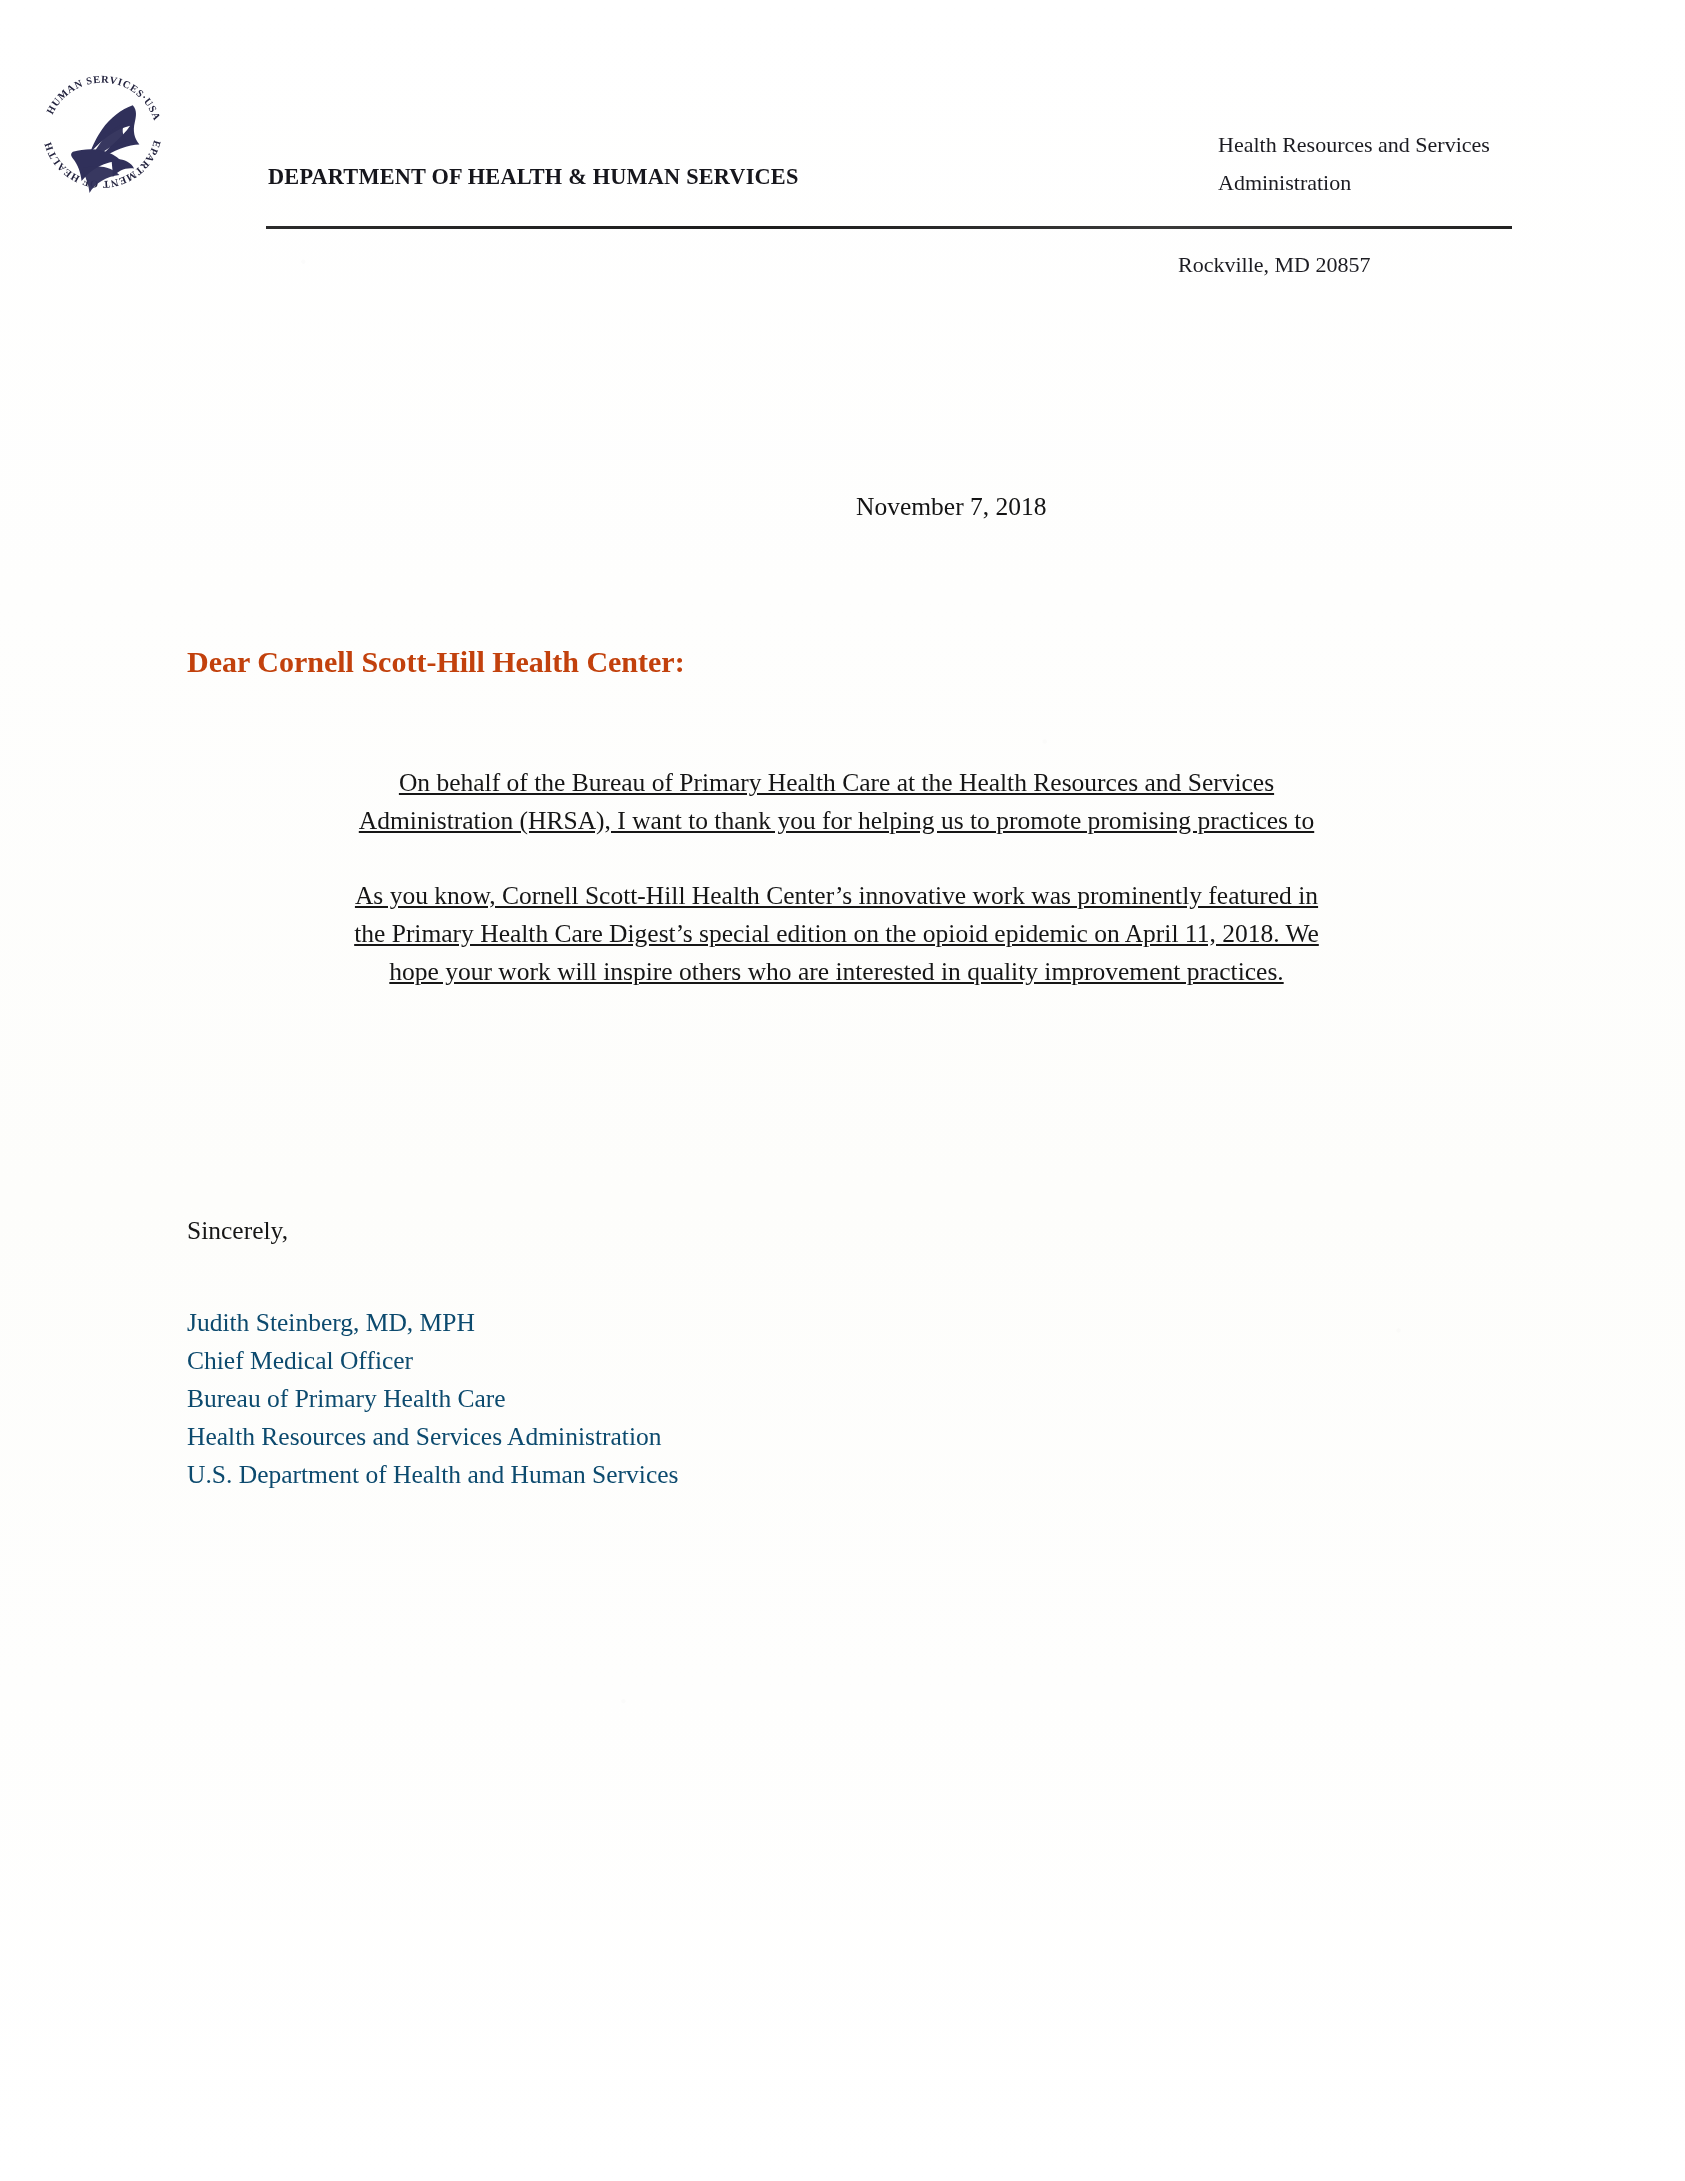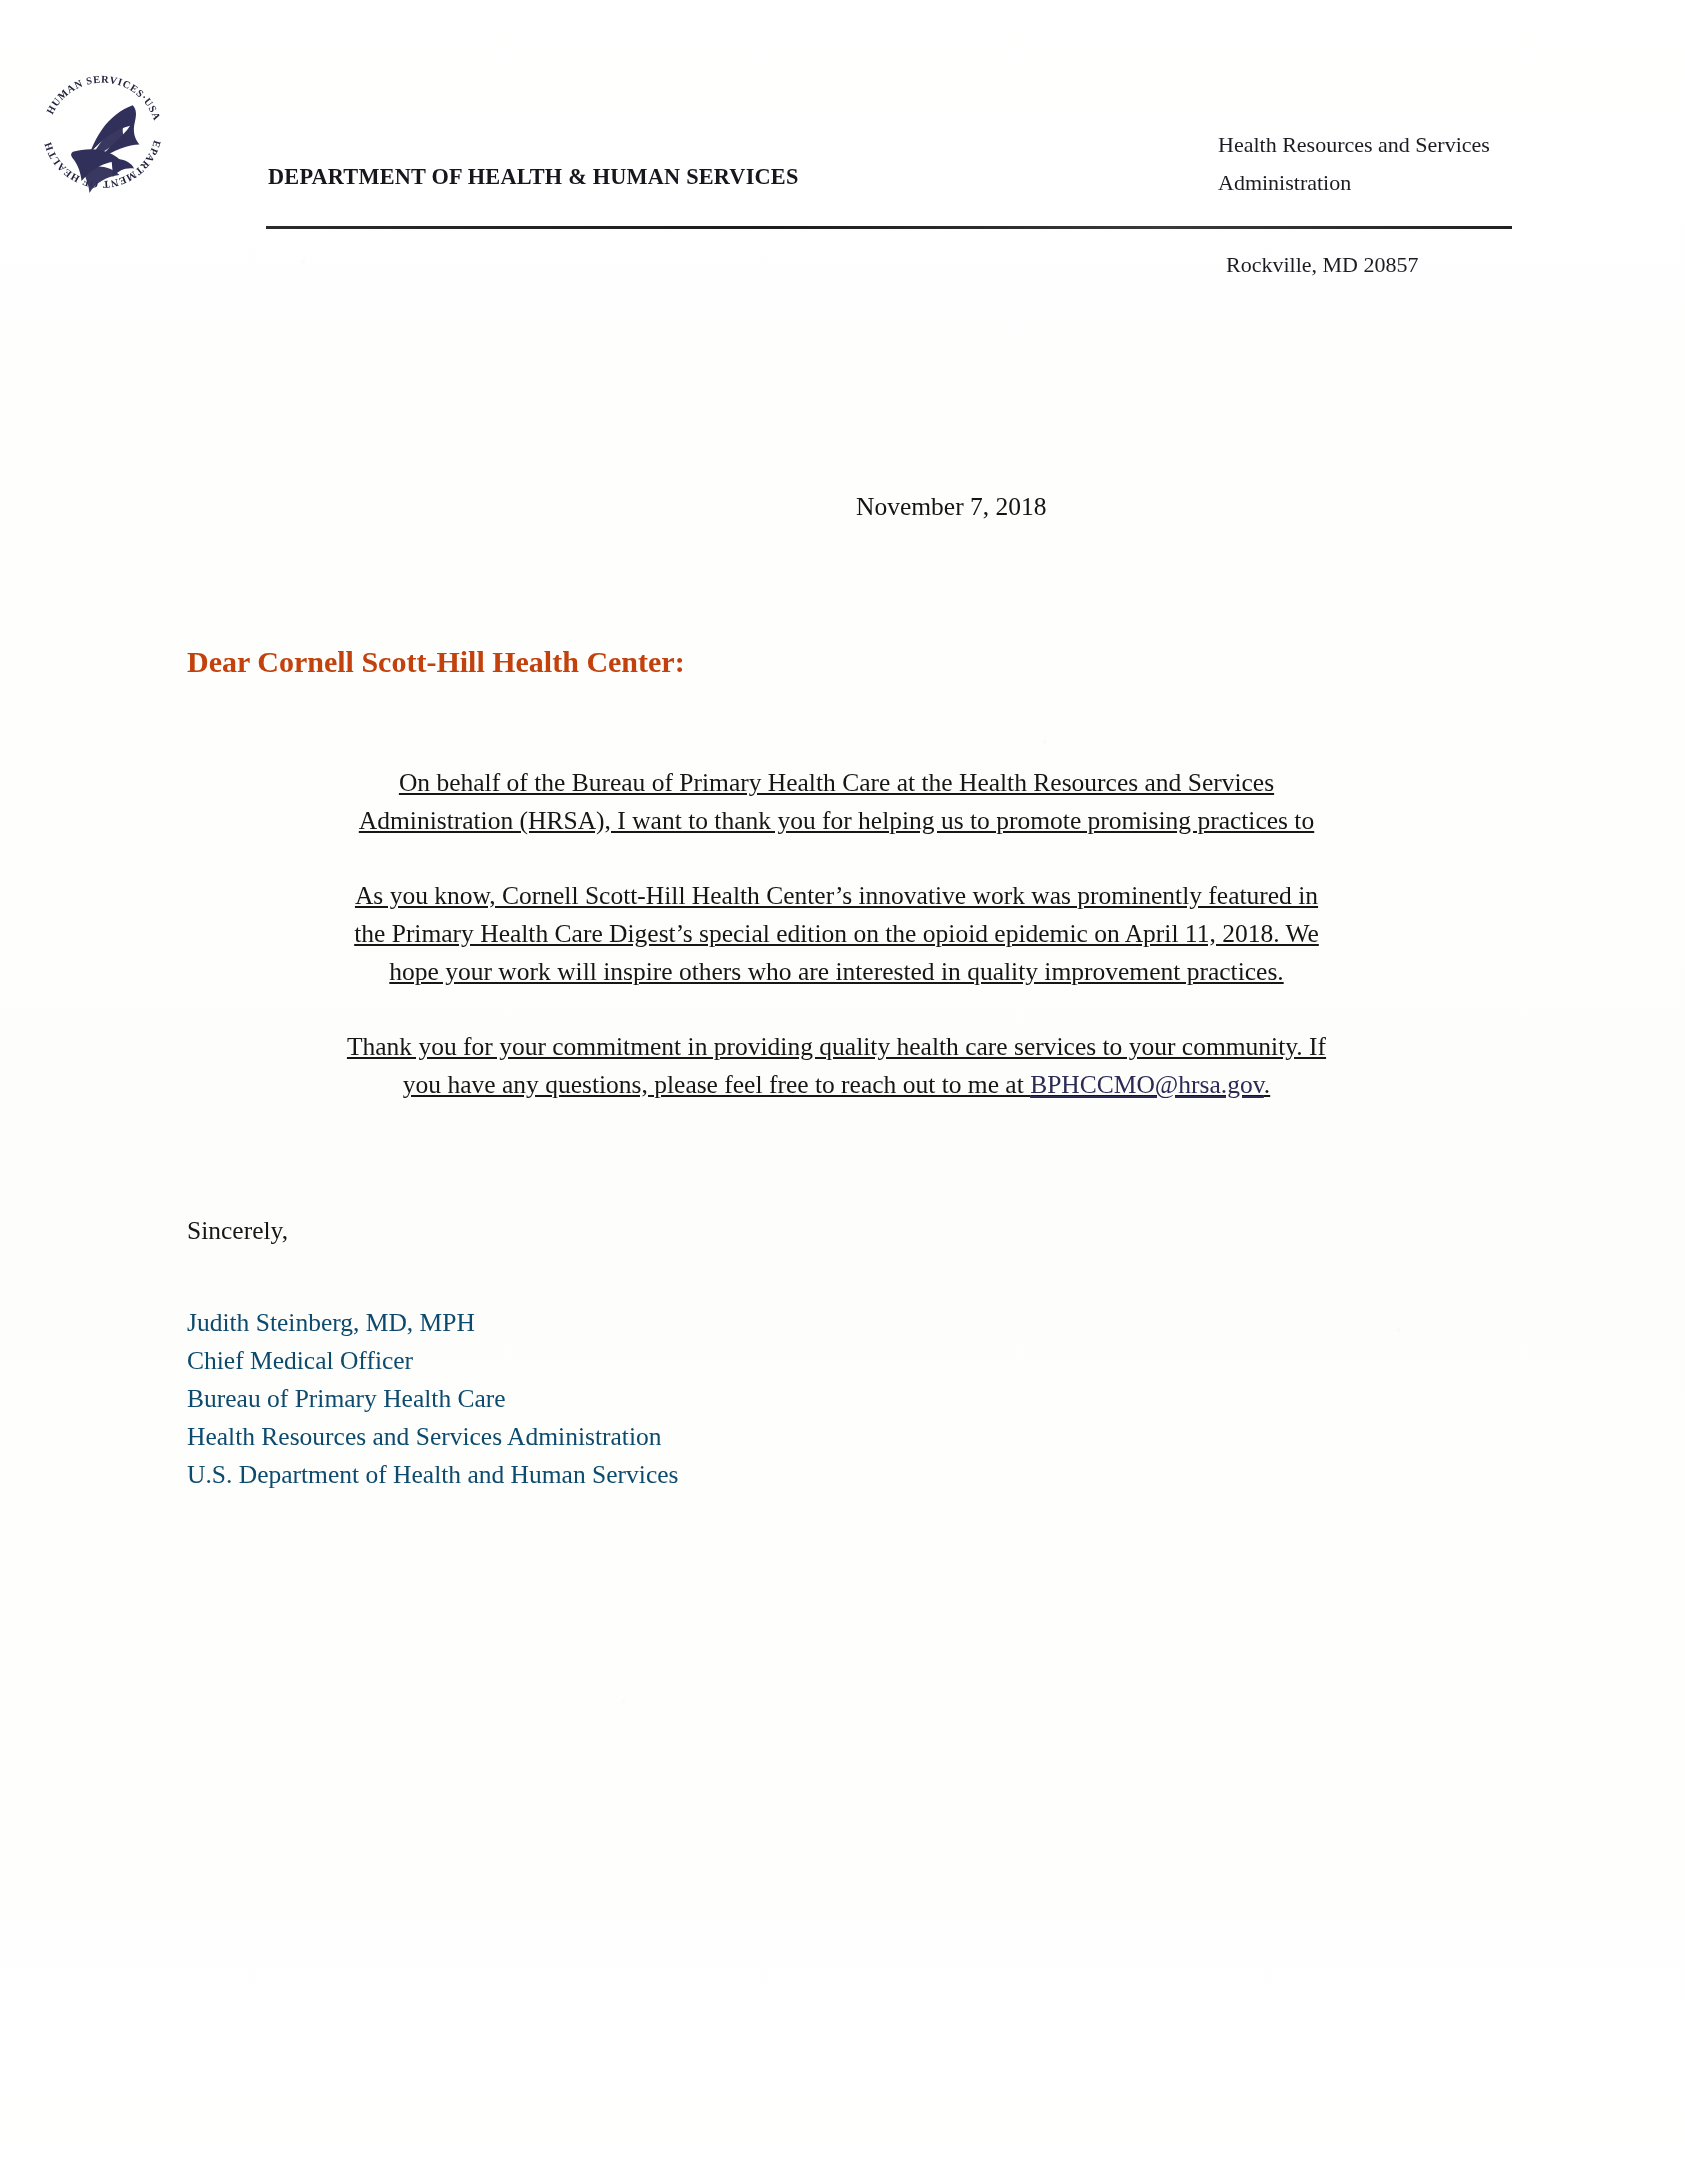--- a/index.html
+++ b/index.html
@@ -69,21 +69,20 @@
     height: 2.6px;
     background: linear-gradient(90deg,#2b2b2b 0%, #1c1c1c 40%, #3a3a3a 72%, #222 100%);
   }
   .header-city {
     position: absolute;
     left: 1178px;
     top: 252px;
     font-size: 22px;
     color: #1c1c22;
     white-space: nowrap;
-    margin-left: 48px;
   }
 
   
   .date-line {
     position: absolute;
     left: 856px;
     top: 492px;
     font-size: 25.5px;
     color: #141414;
     white-space: nowrap;
@@ -196,24 +195,20 @@
       <span class="ln">On behalf of the Bureau of Primary Health Care at the Health Resources and Services</span>
       <span class="ln">Administration (HRSA), I want to thank you for helping us to promote promising practices to</span>
     </p>
 
     <p class="para">
       <span class="ln">As you know, Cornell Scott-Hill Health Center’s innovative work was prominently featured in</span>
       <span class="ln">the Primary Health Care Digest’s special edition on the opioid epidemic on April 11, 2018. We</span>
       <span class="ln">hope your work will inspire others who are interested in quality improvement practices.</span>
     </p>
 
-    <p class="para">
-      <span class="ln">Thank you for your commitment in providing quality health care services to your community. If</span>
-      <span class="ln"><span>you have any questions, please feel free to reach out to me at </span><a class="email-link" href="#">BPHCCMO@hrsa.gov</a><span>.</span></span>
-    </p>
 
   </div>
 
   <div class="closing">Sincerely,</div>
 
   <div class="signature">
     <span class="ln">Judith Steinberg, MD, MPH</span>
     <span class="ln">Chief Medical Officer</span>
     <span class="ln">Bureau of Primary Health Care</span>
     <span class="ln">Health Resources and Services Administration</span>

